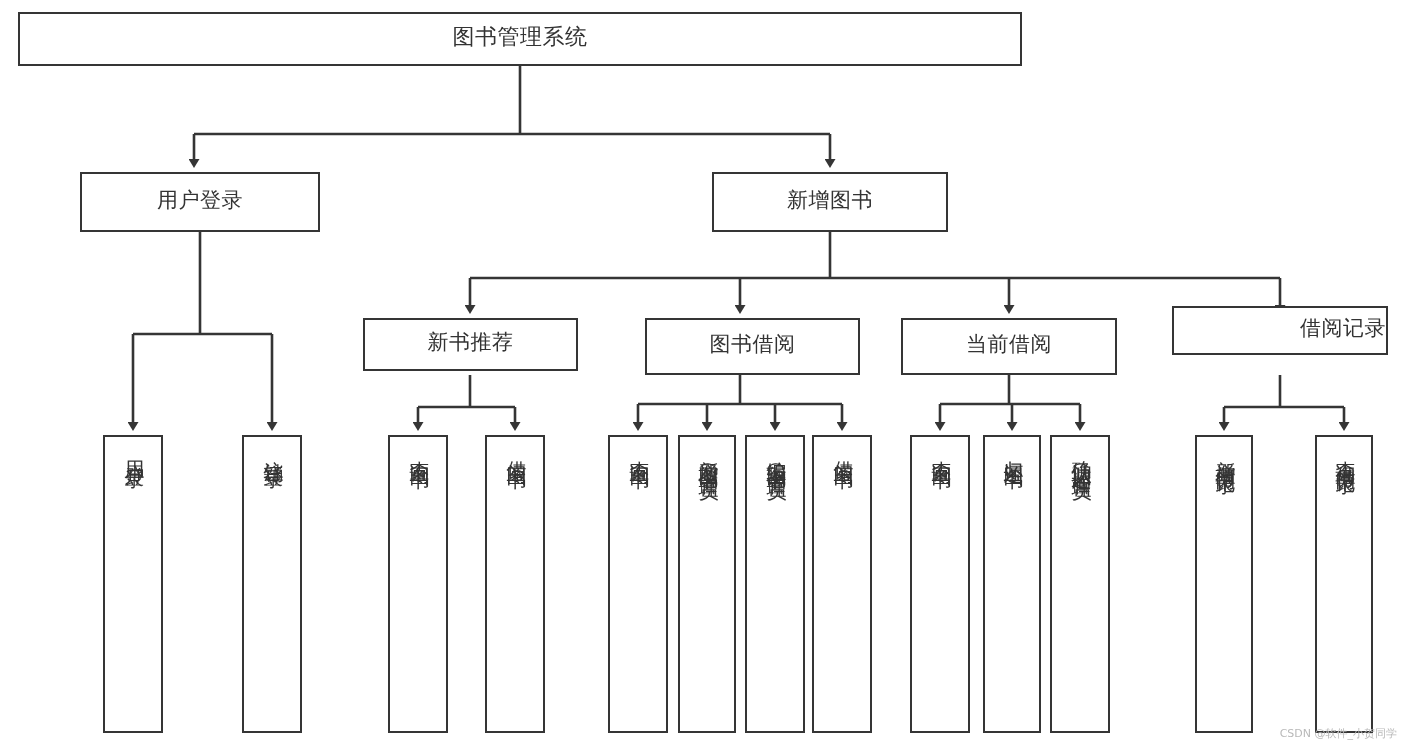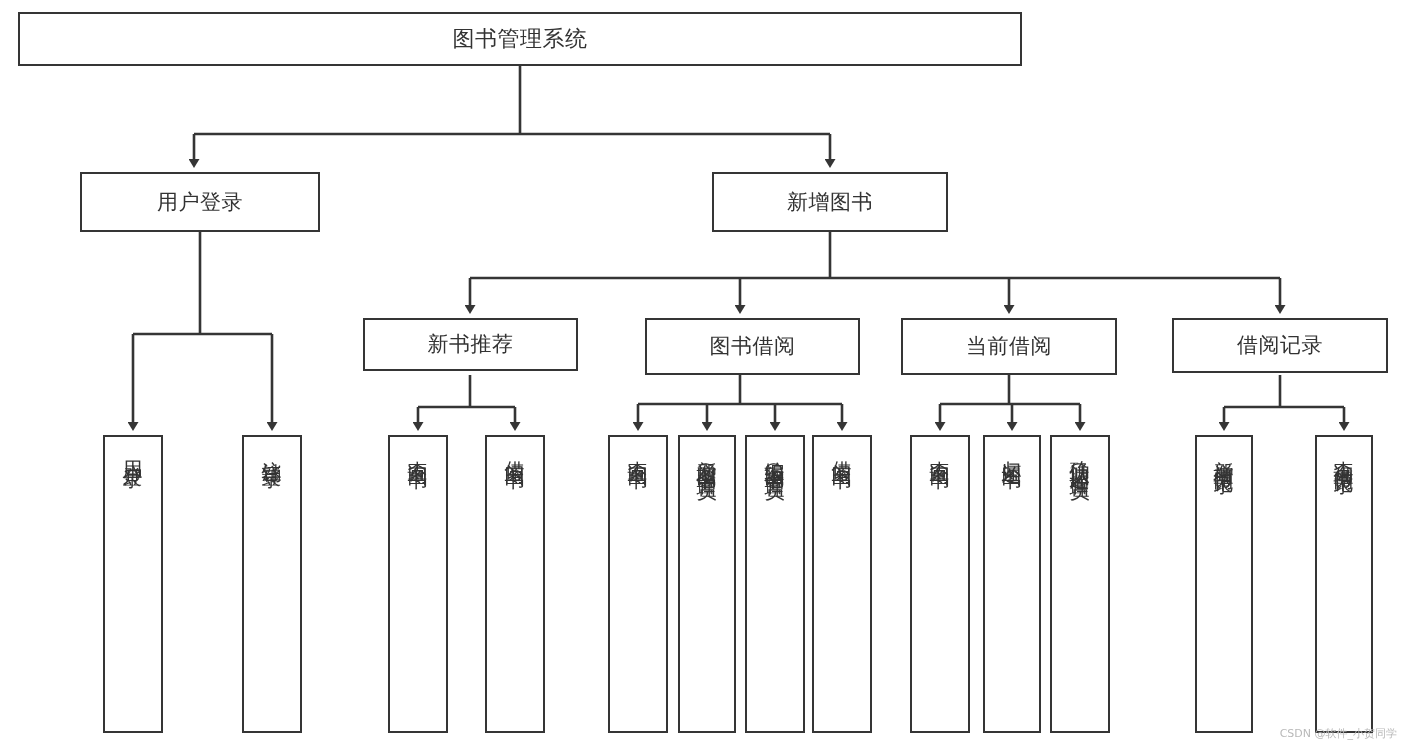--- a/index.html
+++ b/index.html
@@ -23,20 +23,21 @@
   }
   .node{
     position:absolute;
     box-sizing:border-box;
     background:#ffffff;
     border:2px solid #353535;
     display:flex;
     align-items:center;
     justify-content:center;
     z-index:3;
+    font-family:Liberation Mono, monospace;
   }
   .node .label{
     color:#333333;
     line-height:1.05;
     letter-spacing:0.5px;
     white-space:nowrap;
   }
   .node.h .label{
     font-size:21px;
   }
@@ -135,21 +136,21 @@
 
   <div class="node h" style="left:363px;top:318px;width:215px;height:53px;">
     <span class="label">新书推荐</span>
   </div>
   <div class="node h" style="left:633px;top:318px;width:215px;height:57px;margin-left:12px;">
     <span class="label">图书借阅</span>
   </div>
   <div class="node h" style="left:901px;top:318px;width:216px;height:57px;">
     <span class="label">当前借阅</span>
   </div>
-  <div class="node h" style="left:1172px;top:318px;width:216px;height:55px;">
+  <div class="node h" style="left:1172px;top:306px;width:216px;height:49px;justify-content:flex-end;">
     <span class="label">借阅记录</span>
   </div>
 
   <div class="node v" style="left:103px;top:435px;width:60px;height:298px;">
     <span class="label">用户登录</span>
   </div>
   <div class="node v" style="left:242px;top:435px;width:60px;height:298px;">
     <span class="label">注销登录</span>
   </div>
 

